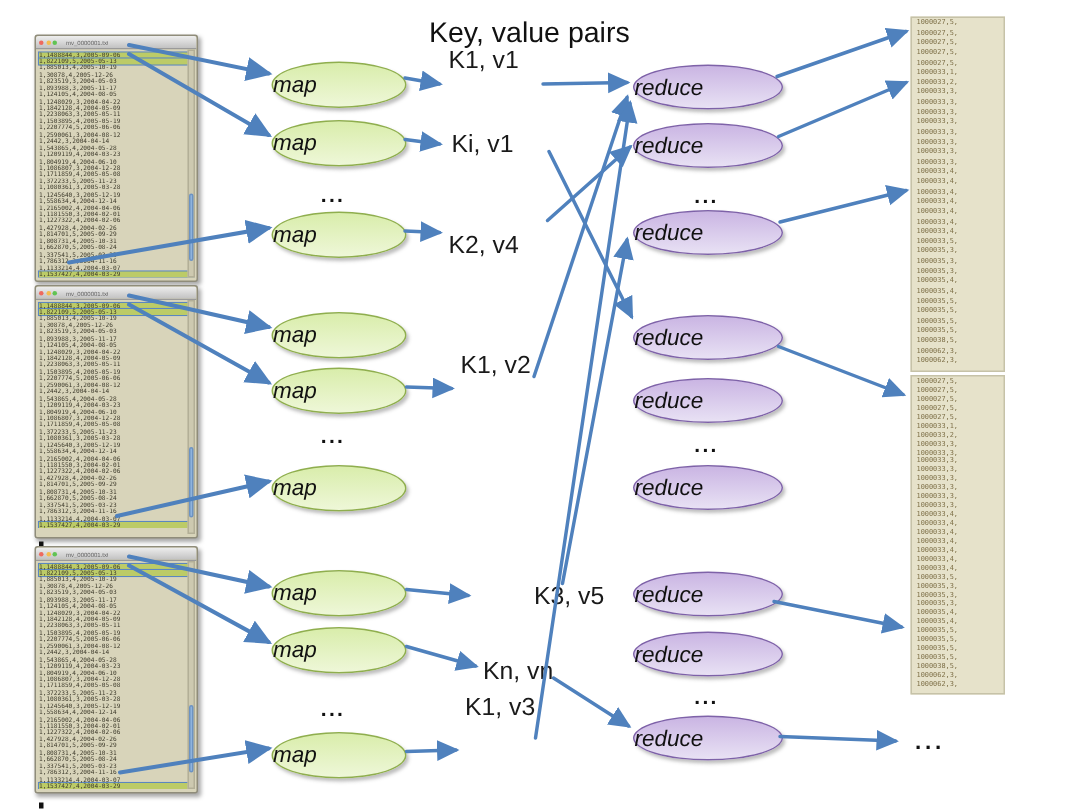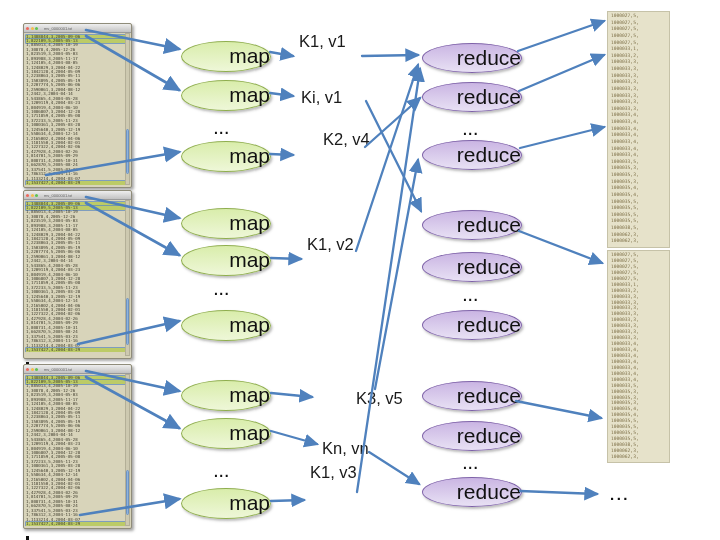--- a/index.html
+++ b/index.html
@@ -34,23 +34,23 @@
   }
   .win-lines .row{height:4.45px;overflow:hidden;}
   .win-lines .row.hl{background:#bccb67;box-shadow:0 0 0 0.7px #5b87c0;}
   .cursor{display:inline-block;width:2.5px;height:4px;background:#111;margin-top:0.5px;}
   .scroll{position:absolute;right:1px;top:9px;bottom:2px;width:3.5px;
     background:#cdc9b0;border:0.5px solid #b3af97;}
   .scroll .thumb{position:absolute;left:0;right:0;top:63%;height:29%;
     background:#8fb3dc;border-radius:2px;border:0.5px solid #6d93c2;}
   
   .oval{
-    position:absolute;border-radius:50%;display:flex;align-items:center;justify-content:flex-end;
+    position:absolute;border-radius:50%;display:flex;align-items:center;justify-content:flex-start;
     box-shadow:1.5px 2px 2.5px rgba(90,90,90,.4);
-    font-size:21px;color:#111;
+    font-size:15px;color:#111;font-style:italic;
   }
   .oval.map{background:linear-gradient(#d9edab,#eef7d8);border:1.5px solid #8fae4e;}
   .oval.reduce{background:linear-gradient(#cab5e3,#e8e1f4);border:1.5px solid #7e62a8;}
   .dots{
     position:absolute;font-size:14px;font-weight:bold;color:#111;
     letter-spacing:1.5px;transform:translate(-50%,-60%);white-space:nowrap;
   }
   
   .kv{
     position:absolute;font-size:16.5px;color:#1a1a1a;white-space:nowrap;
@@ -68,20 +68,21 @@
   #out-dots{position:absolute;left:610px;top:486px;font-size:15px;font-weight:bold;
     color:#111;letter-spacing:2.5px;}
   
   #arrows{position:absolute;left:0;top:0;pointer-events:none;}
 </style>
 </head>
 <body>
 
 <div id="slide">
 
+  <div id="slide-title">Key, value pairs</div>
 
   <div class="window" style="top:23px;height:163px;">
     <div class="titlebar">
       <span class="tl-dots">
           <i class="r"></i>
           <i class="y"></i>
           <i class="g"></i>
         </span>
       <span class="tb-title">mv_0000001.txt</span>
     </div>
@@ -285,21 +286,21 @@
         <span>reduce</span>
       </div>
       <div class="oval reduce" style="left: 422px; top: 477px; width: 98px; height: 28px;">
         <span>reduce</span>
       </div>
       <div class="dots" style="left: 471px; top: 132px;">...</div>
       <div class="dots" style="left: 471px; top: 298px;">...</div>
       <div class="dots" style="left: 471px; top: 466px;">...</div>
       <div class="kv" style="left: 299px; top: 41px; text-align: right;">K1, v1</div>
       <div class="kv" style="left: 301px; top: 97px;">Ki, v1</div>
-      <div class="kv" style="left: 299px; top: 139px; margin-left: 24px;">K2, v4</div>
+      <div class="kv" style="left: 299px; top: 164px;">K2, v4</div>
       <div class="kv" style="left: 307px; top: 244px;">K1, v2</div>
       <div class="kv" style="left: 317px; top: 398px; margin-left: 39px;">K3, v5</div>
       <div class="kv" style="left: 322px; top: 448px;">Kn, vn</div>
       <div class="kv" style="left: 310px; top: 472px;">K1, v3</div>
     </div>
 
   <div class="outcol c1" style="top:11px;height:234px;">
       <div class="orow">1000027,5,</div>
       <div class="orow">1000027,5,</div>
       <div class="orow">1000027,5,</div>

